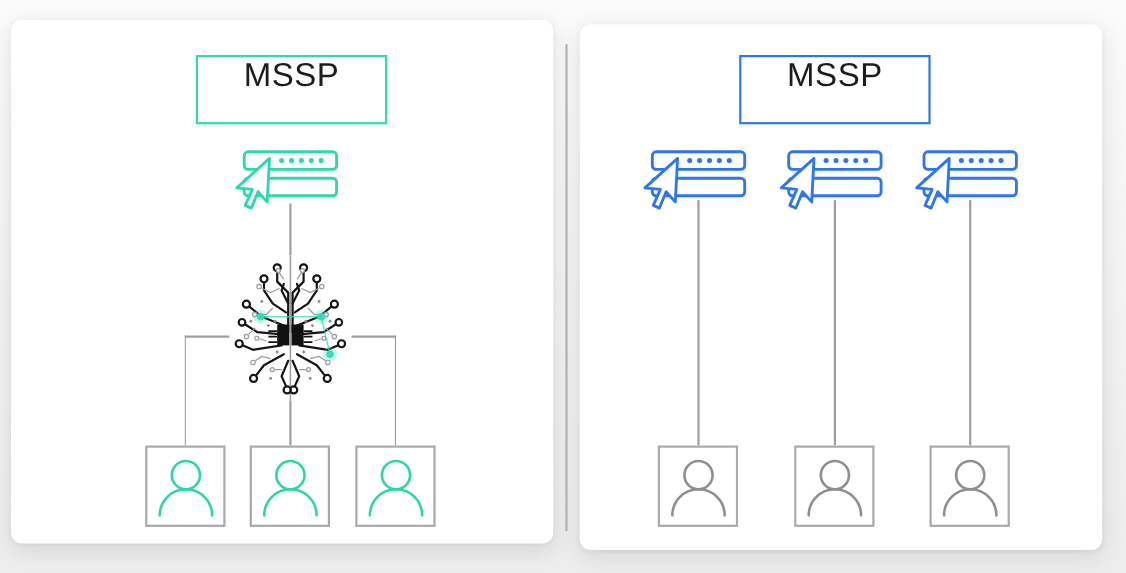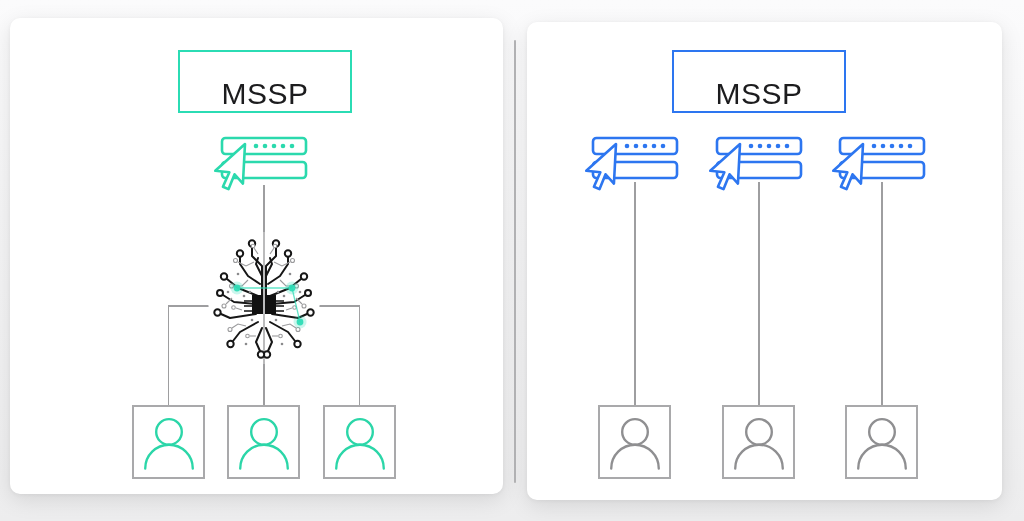--- a/index.html
+++ b/index.html
@@ -11,21 +11,21 @@
   }
   .card {
     position:absolute; background:#ffffff; border-radius:10px;
     box-shadow:0 6px 22px rgba(0,0,0,0.10), 0 1px 4px rgba(0,0,0,0.05);
   }
   #left-card  { left:10px;  top:18px; width:493px; height:476px; }
   #right-card { left:527px; top:22px; width:475px; height:478px; }
   #divider { position:absolute; left:514px; top:40px; width:2px; height:443px;
              background:#b7b7b9; border-radius:1px; }
   .mssp-box {
-    position:absolute; display:flex; align-items:flex-end; justify-content:center;
+    position:absolute; display:flex; align-items:flex-start; justify-content:center;
     background:#fff; width:174px; height:63px;
   }
   .mssp-box.teal { border:2px solid #2bdcb4; }
   .mssp-box.blue { border:2px solid #2d76f0; }
   .mssp-label { font-size:30px; font-weight:500; color:#1c1c1e; letter-spacing:0.5px; }
   .hline, .vline { position:absolute; background:#9e9ea0; }
   .hline { height:1.5px; }
   .vline { width:1.5px; }
   .server { position:absolute; width:110px; height:60px; }
   .server.teal { color:#2bd9ad; }

